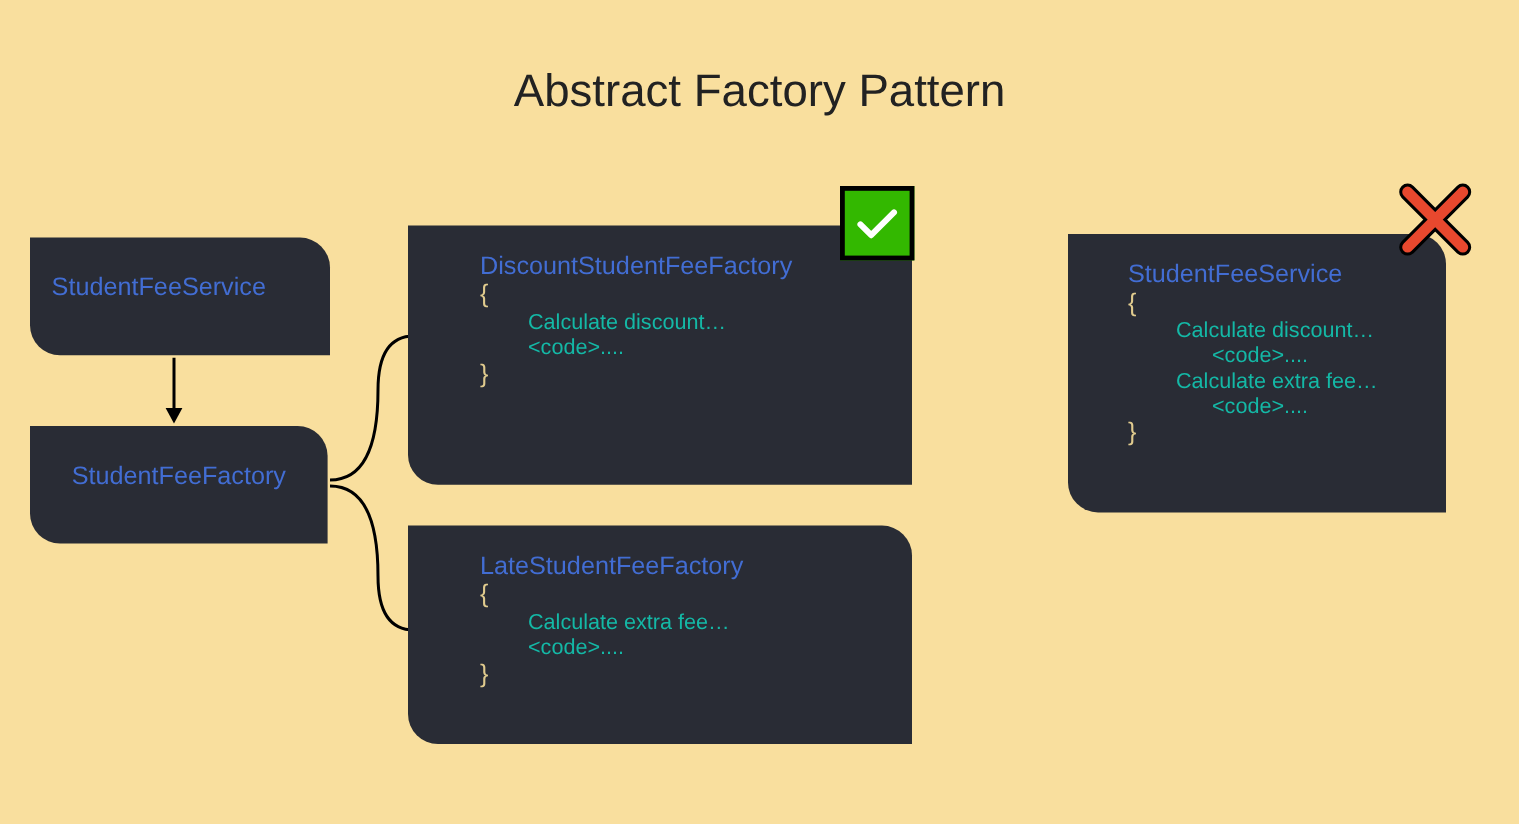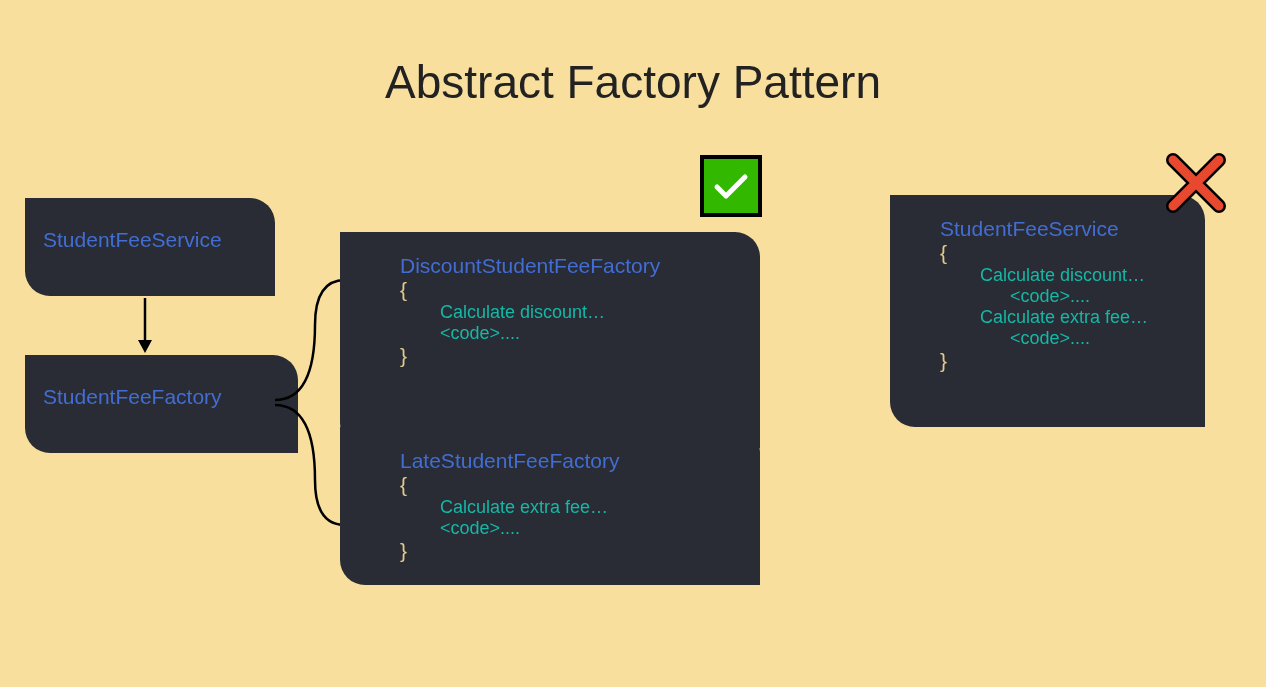--- a/index.html
+++ b/index.html
@@ -9,21 +9,21 @@
       background: #f9df9e;
       font-family: Arial, sans-serif;
       position: relative;
       overflow: hidden;
     }
     .title {
       position: absolute;
       top: 55px;
       left: 50%;
       transform: translateX(-50%);
-      font-size: 46px;
+      font-size: 38px;
       color: #222;
       font-weight: 400;
     }
     .box {
       position: absolute;
       background: #292c35;
       border-radius: 0 25px 0 25px;
     }
     .class-name {
       color: #426dd3;
@@ -69,38 +69,38 @@
 
 <div class="box small-box" style="left:25px; top:198px; width:250px; height:98px;">
   <div class="class-name">StudentFeeService</div>
 </div>
 
 <svg class="arrow-line" style="left:130px; top:298px;" width="30" height="58">
   <line x1="15" y1="0" x2="15" y2="45" stroke="#000" stroke-width="2.5"></line>
   <polygon points="15,55 8,42 22,42" fill="#000"></polygon>
 </svg>
 
-<div class="box small-box" style="left:25px; top:355px; width:273px; height:98px;">
+<div class="box small-box" style="left:25px; top:355px; width:248px; height:98px;text-align:center;">
   <div class="class-name">StudentFeeFactory</div>
 </div>
 
 <svg style="position:absolute; left:275px; top:250px;" width="80" height="340">
   <path d="M 0 150 Q 40 150 40 75 Q 40 30 70 30" fill="none" stroke="#000" stroke-width="2.5"></path>
   <path d="M 0 155 Q 40 155 40 230 Q 40 275 70 275" fill="none" stroke="#000" stroke-width="2.5"></path>
 </svg>
 
-<div class="box large-box" style="left:340px; top:188px; width:420px; height:216px;margin-top:44px;">
+<div class="box large-box" style="left:340px; top:188px; width:420px; height:216px;">
   <div class="class-name" style="padding-left:30px;">DiscountStudentFeeFactory</div>
   <div class="brace" style="padding-left:30px;">{</div>
   <div class="code-line" style="padding-left:70px;">Calculate discount…</div>
   <div class="code-line" style="padding-left:70px;">&lt;code&gt;....</div>
   <div class="brace" style="padding-left:30px;">}</div>
 </div>
 
-<div class="box large-box" style="left:340px; top:427px; width:420px; height:158px;">
+<div class="box large-box" style="left:340px; top:438px; width:420px; height:182px;">
   <div class="class-name" style="padding-left:30px;">LateStudentFeeFactory</div>
   <div class="brace" style="padding-left:30px;">{</div>
   <div class="code-line" style="padding-left:70px;">Calculate extra fee…</div>
   <div class="code-line" style="padding-left:70px;">&lt;code&gt;....</div>
   <div class="brace" style="padding-left:30px;">}</div>
 </div>
 
 <div class="checkmark-box" style="left:700px; top:155px;">
   <svg width="40" height="40" viewBox="0 0 40 40">
     <path d="M 6 21 L 15 30 L 34 11" fill="none" stroke="#fff" stroke-width="5" stroke-linecap="round" stroke-linejoin="round"></path>

